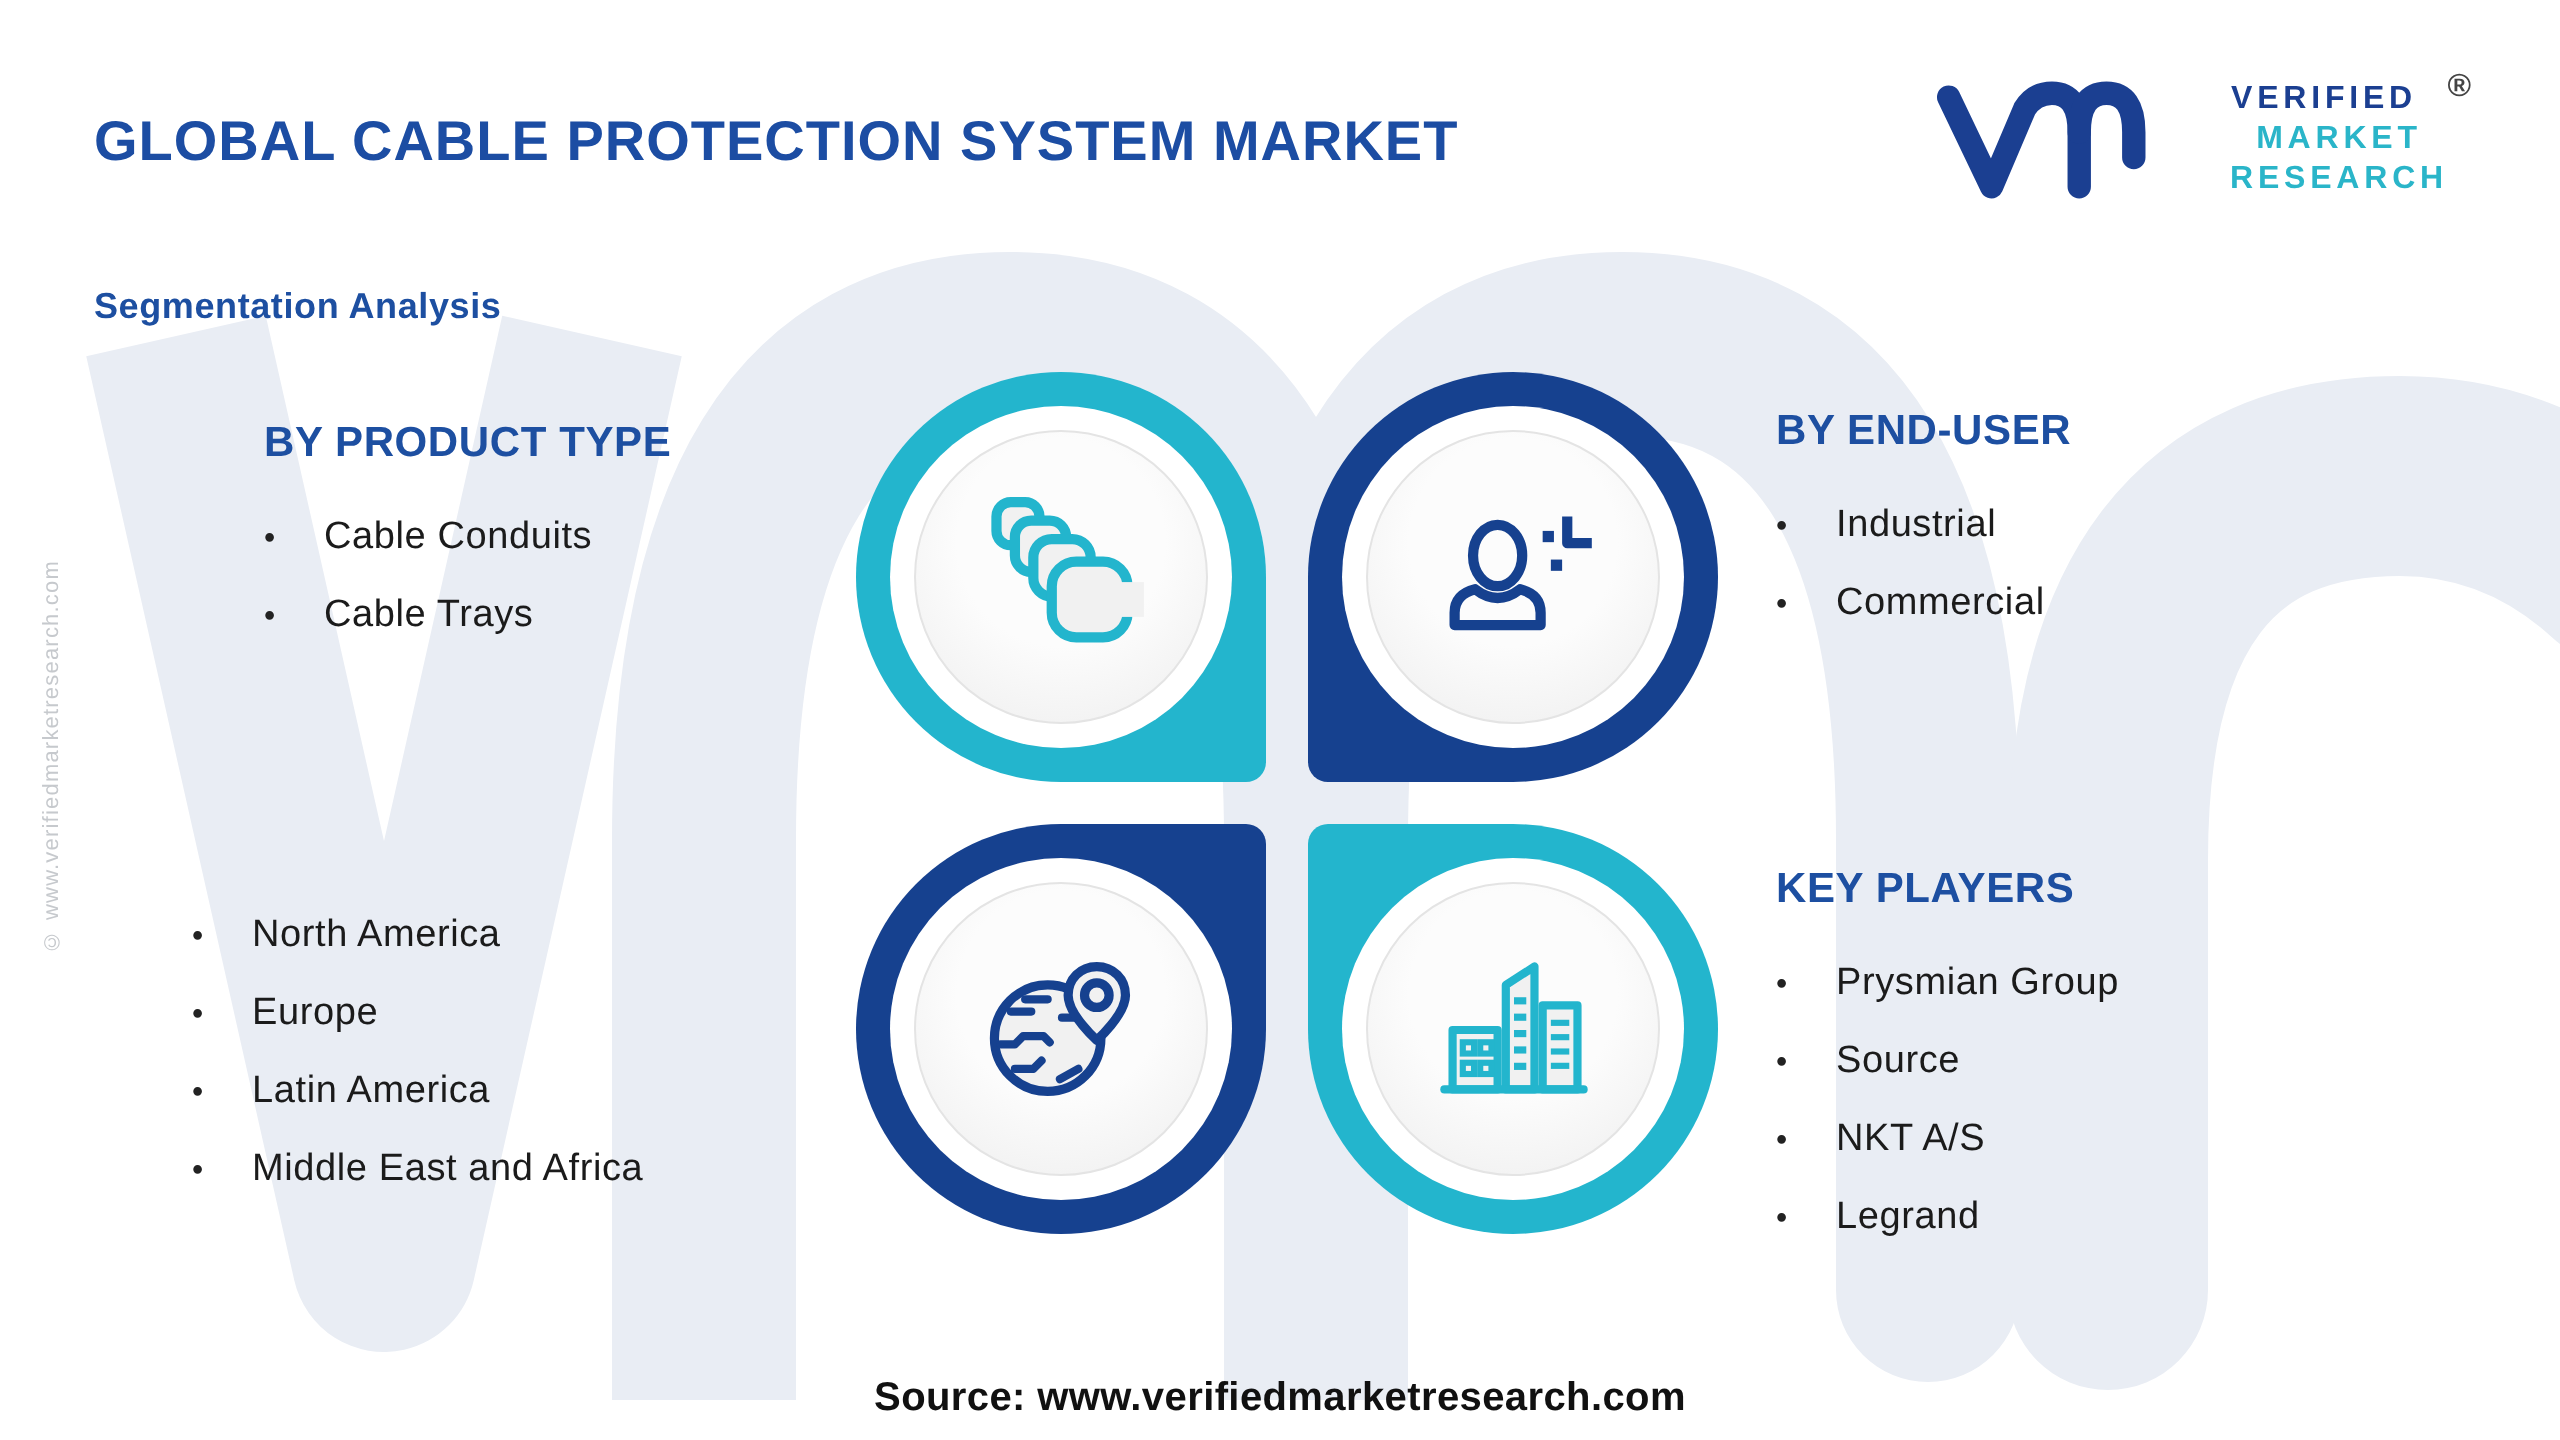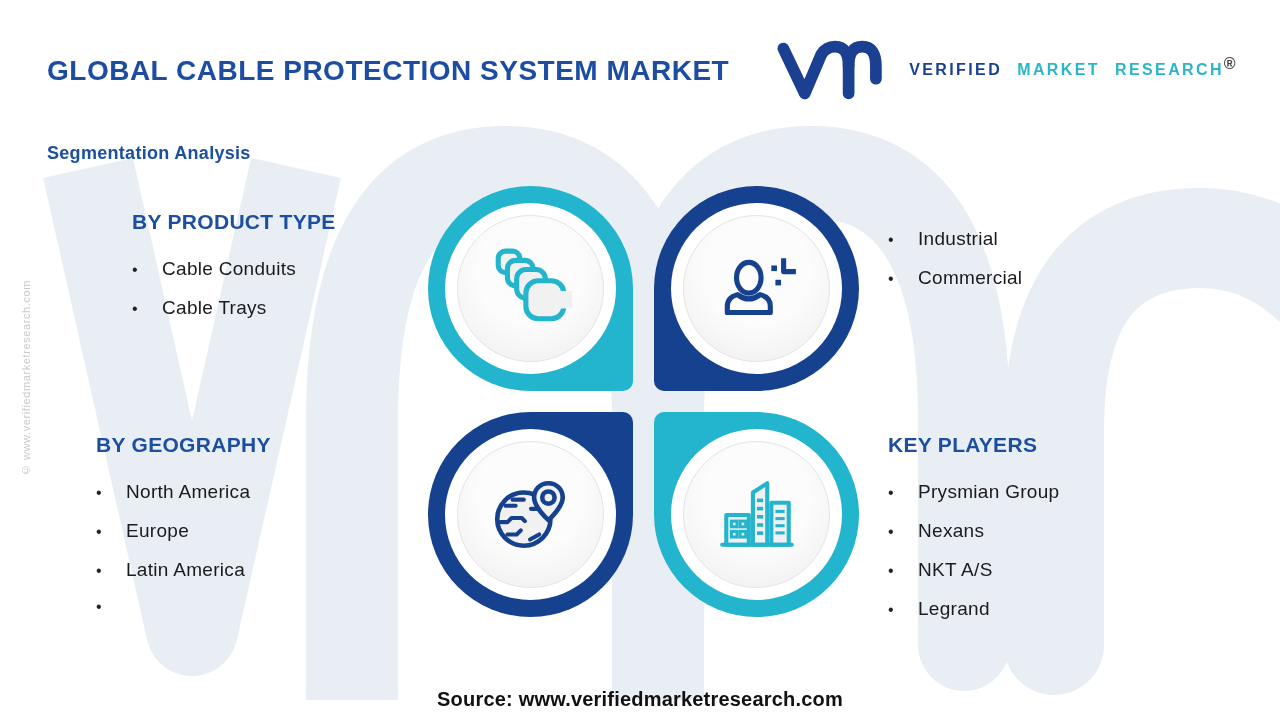--- a/index.html
+++ b/index.html
@@ -13,21 +13,21 @@
   .watermark{position:absolute;inset:0;z-index:0;}
   .watermark path{stroke:var(--watermark);fill:none;}
   
   .page-title{
     position:absolute;left:47px;top:36px;z-index:2;
     font-size:28px;font-weight:700;letter-spacing:.5px;
     color:var(--title-blue);
   }
   .logo{position:absolute;right:42px;top:32px;z-index:2;display:flex;align-items:center;gap:12px;}
   .logo-mono{width:126px;height:76px;color:var(--logo-blue);}
-  .logo-text{position:relative;display:flex;flex-direction:row;line-height:20px;padding-right:14px;text-align:center;}
+  .logo-text{position:relative;display:flex;flex-direction:column;line-height:20px;padding-right:14px;text-align:center;}
   .logo-text span{font-size:16px;font-weight:700;letter-spacing:2.4px;}
   .logo-line-1{color:var(--logo-blue);}
   .logo-line-2,.logo-line-3{color:var(--logo-teal);margin-left:15px;}
   .reg-mark{position:absolute;right:0;top:-6px;font-size:11px;font-weight:400;color:#444;letter-spacing:0;}
   
   .subtitle{
     position:absolute;left:47px;top:128px;z-index:2;
     font-size:18px;font-weight:600;letter-spacing:.3px;color:var(--heading-blue);
   }
   
@@ -109,61 +109,62 @@
         <span class="bullet">•</span>
         <span>Cable Conduits</span>
       </li>
       <li>
         <span class="bullet">•</span>
         <span>Cable Trays</span>
       </li>
     </ul>
 </div>
 <div class="section sec-end-user">
+  <h2>BY END-USER</h2>
   <ul>
       <li>
         <span class="bullet">•</span>
         <span>Industrial</span>
       </li>
       <li>
         <span class="bullet">•</span>
         <span>Commercial</span>
       </li>
     </ul>
 </div>
 <div class="section sec-geography">
-  <h2>BY GEOGRAPHY</h2>
   <ul>
       <li>
         <span class="bullet">•</span>
         <span>North America</span>
       </li>
       <li>
         <span class="bullet">•</span>
         <span>Europe</span>
       </li>
       <li>
         <span class="bullet">•</span>
         <span>Latin America</span>
       </li>
       <li>
         <span class="bullet">•</span>
+        <span>Middle East and Africa</span>
       </li>
     </ul>
 </div>
 <div class="section sec-key-players">
   <h2>KEY PLAYERS</h2>
   <ul>
       <li>
         <span class="bullet">•</span>
         <span>Prysmian Group</span>
       </li>
       <li>
         <span class="bullet">•</span>
-        <span>Nexans</span>
+        <span>Source</span>
       </li>
       <li>
         <span class="bullet">•</span>
         <span>NKT A/S</span>
       </li>
       <li>
         <span class="bullet">•</span>
         <span>Legrand</span>
       </li>
     </ul>

